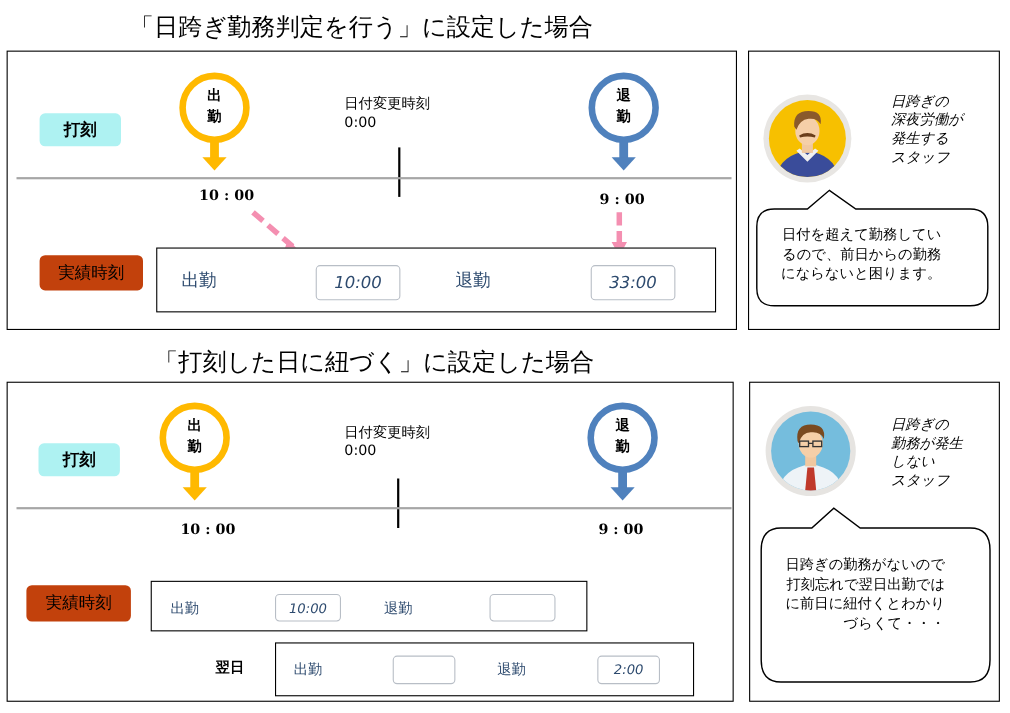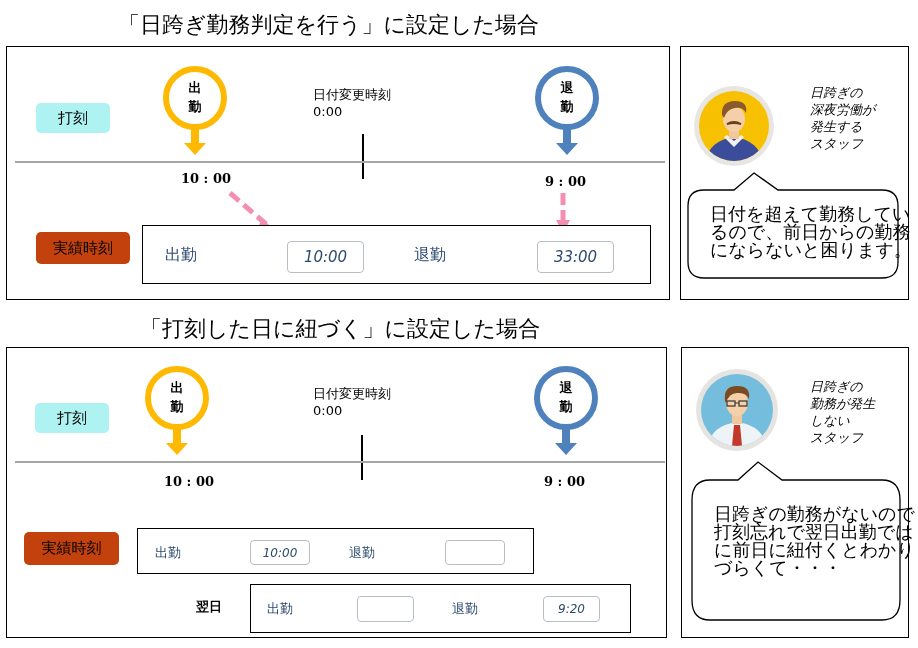--- a/index.html
+++ b/index.html
@@ -1,32 +1,32 @@
 <!DOCTYPE html>
 <html><head>
 <meta charset="utf-8">
 <style>
   html,body{margin:0;padding:0;background:#fff;}
   body{width:918px;height:648px;position:relative;overflow:hidden;font-family:"DejaVu Sans","Liberation Sans",sans-serif;color:#000;}
   .abs{position:absolute;}
   .title{font-size:22px;white-space:nowrap;letter-spacing:0px;}
   .panel{border:1.5px solid #000;box-sizing:border-box;background:#fff;}
   .tag{border-radius:5px;font-size:15px;display:flex;align-items:center;justify-content:center;}
-  .tag.cyan{background:#aef2f2;}
+  .tag.cyan{background:#aef2f2;font-weight:bold;}
   .tag.pink{background:#c2410c;}
   .pin-label{font-size:13px;font-weight:bold;text-align:center;line-height:19px;}
   .timeline{height:2px;background:#a6a6a6;}
   .daychange{font-size:13px;line-height:17px;white-space:nowrap;}
   .vline{width:2px;background:#000;}
   .time-label{font-family:"DejaVu Serif","Liberation Serif",serif;font-weight:bold;font-size:13px;white-space:nowrap;}
   .recbox{border:1.5px solid #000;box-sizing:border-box;background:#fff;}
   .field-label{color:#2d4a6e;white-space:nowrap;}
   .field{border:1.3px solid #b8bec6;border-radius:4px;box-sizing:border-box;background:#fff;color:#2d4a6e;display:flex;align-items:center;justify-content:center;font-style:italic;}
   .staff-text{font-size:13px;line-height:17px;white-space:nowrap;font-style:italic;}
-  .bubble-text{font-size:18px;line-height:18px;white-space:nowrap;}
+  .bubble-text{font-size:13px;line-height:18px;white-space:nowrap;text-align:right;}
   .nextday{font-size:13px;font-weight:bold;}
   svg{overflow:visible;}
 </style>
 </head>
 <body>
 
 <div class="abs title" style="left:118px;top:10px;">「日跨ぎ勤務判定を行う」に設定した場合</div>
 
 <div class="abs panel" style="left:6px;top:46px;width:664px;height:254px;"></div>
 
@@ -164,21 +164,21 @@
 <div class="abs field-label" style="left:155px;top:544px;font-size:13px;">出勤</div>
 <div class="abs field" style="left:250px;top:540px;width:60px;height:25px;font-size:12px;">10:00</div>
 <div class="abs field-label" style="left:349px;top:544px;font-size:13px;">退勤</div>
 <div class="abs field" style="left:445px;top:540px;width:60px;height:25px;font-size:12px;"></div>
 
 <div class="abs nextday" style="left:196px;top:598px;">翌日</div>
 <div class="abs recbox" style="left:250px;top:584px;width:381px;height:49px;"></div>
 <div class="abs field-label" style="left:267px;top:600px;font-size:13px;">出勤</div>
 <div class="abs field" style="left:357px;top:596px;width:57px;height:26px;font-size:12px;"></div>
 <div class="abs field-label" style="left:452px;top:600px;font-size:13px;">退勤</div>
-<div class="abs field" style="left:543px;top:596px;width:57px;height:26px;font-size:12px;">9:20</div>
+<div class="abs field" style="left:543px;top:596px;width:57px;height:26px;font-size:12px;">2:00</div>
 
 <div class="abs panel" style="left:681px;top:347px;width:228px;height:291px;"></div>
 <svg class="abs" style="left:695px;top:368px;" width="84" height="84">
   <circle cx="42" cy="42" r="41" fill="#e6e4e1"></circle>
   <circle cx="42" cy="42" r="36" fill="#75bddd"></circle>
   <clipPath id="c2">
       <circle cx="42" cy="42" r="36"></circle>
     </clipPath>
   <g clip-path="url(#c2)">
     <path d="M12 84 Q13 58 42 54 Q71 58 72 84 Z" fill="#eef3f7"></path>

